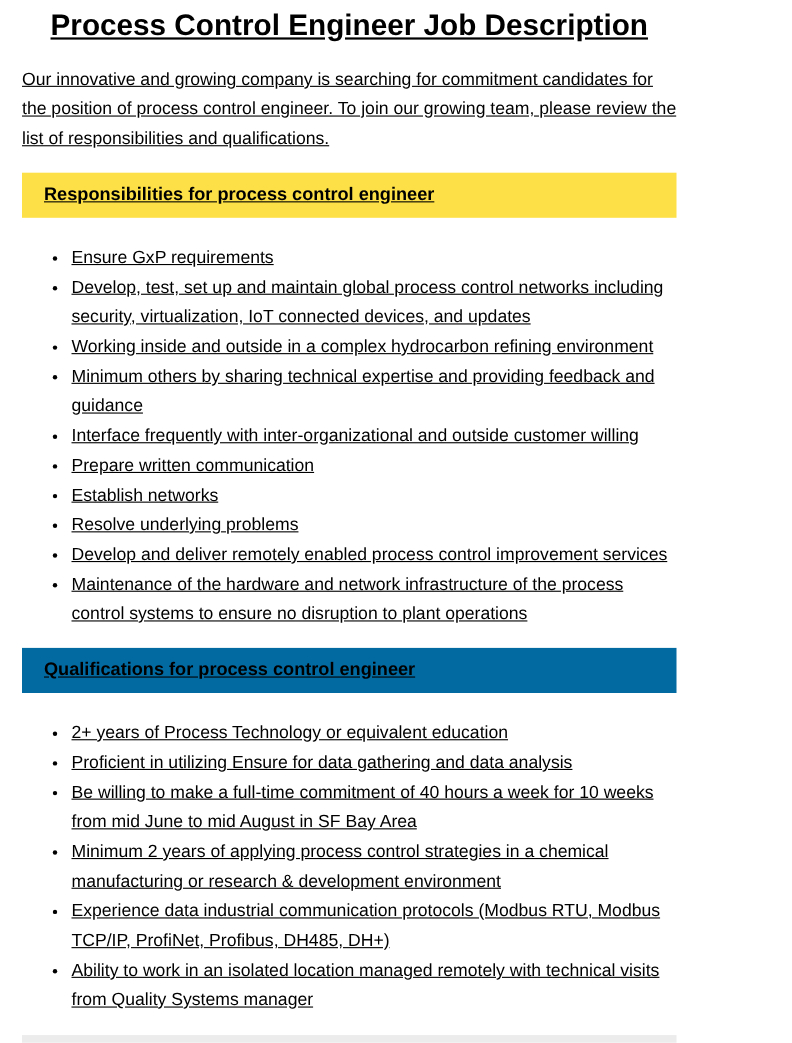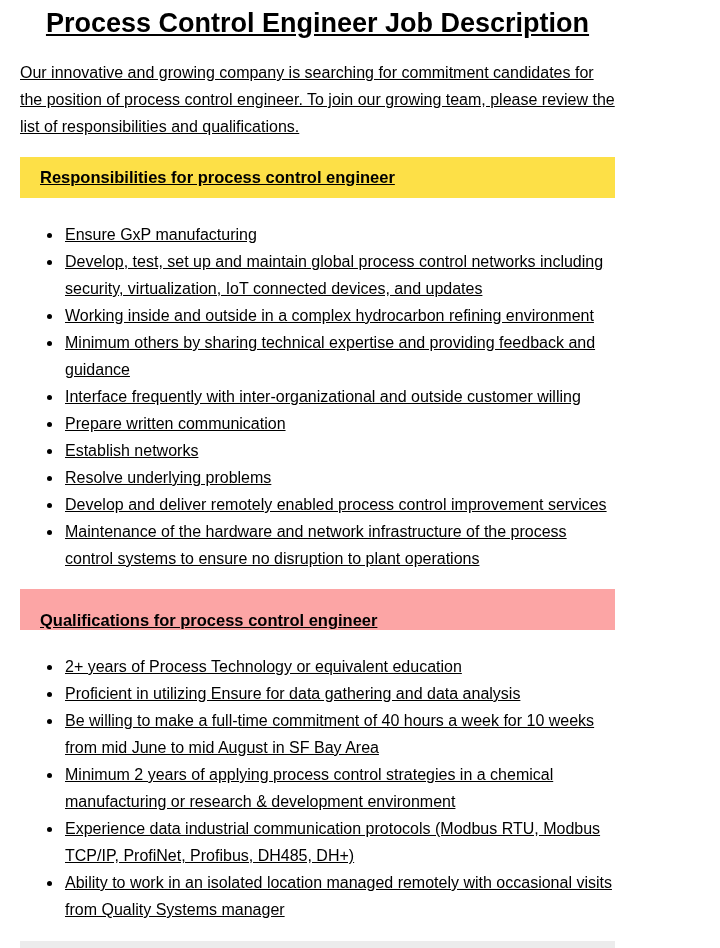--- a/index.html
+++ b/index.html
@@ -64,40 +64,40 @@
 
   <h1 class="doc-title">Process Control Engineer Job Description</h1>
 
   <p class="intro">Our innovative and growing company is searching for commitment candidates for the position of process control engineer. To join our growing team, please review the list of responsibilities and qualifications.</p>
 
   <div class="section-bar" style="background: #fde047;">
     <span>Responsibilities for process control engineer</span>
   </div>
 
   <ul class="bullet-list">
-      <li>Ensure GxP manufacturing</li>
+      <li>Ensure GxP requirements</li>
       <li>Develop, test, set up and maintain global process control networks including security, virtualization, IoT connected devices, and updates</li>
       <li>Working inside and outside in a complex hydrocarbon refining environment</li>
       <li>Minimum others by sharing technical expertise and providing feedback and guidance</li>
       <li>Interface frequently with inter-organizational and outside customer willing</li>
       <li>Prepare written communication</li>
       <li>Establish networks</li>
       <li>Resolve underlying problems</li>
       <li>Develop and deliver remotely enabled process control improvement services</li>
       <li>Maintenance of the hardware and network infrastructure of the process control systems to ensure no disruption to plant operations</li>
     </ul>
 
-  <div class="section-bar" style="background: #fca5a5; align-items: flex-end;">
+  <div class="section-bar" style="background: #0369a1;">
     <span>Qualifications for process control engineer</span>
   </div>
 
   <ul class="bullet-list">
       <li>2+ years of Process Technology or equivalent education</li>
       <li>Proficient in utilizing Ensure for data gathering and data analysis</li>
       <li>Be willing to make a full-time commitment of 40 hours a week for 10 weeks from mid June to mid August in SF Bay Area</li>
       <li>Minimum 2 years of applying process control strategies in a chemical manufacturing or research &amp; development environment</li>
       <li>Experience data industrial communication protocols (Modbus RTU, Modbus TCP/IP, ProfiNet, Profibus, DH485, DH+)</li>
-      <li>Ability to work in an isolated location managed remotely with occasional visits from Quality Systems manager</li>
+      <li>Ability to work in an isolated location managed remotely with technical visits from Quality Systems manager</li>
     </ul>
 
   <div class="section-bar partial" style="background: rgb(236, 236, 236);"></div>
 
 </div>
 
 </body></html>

